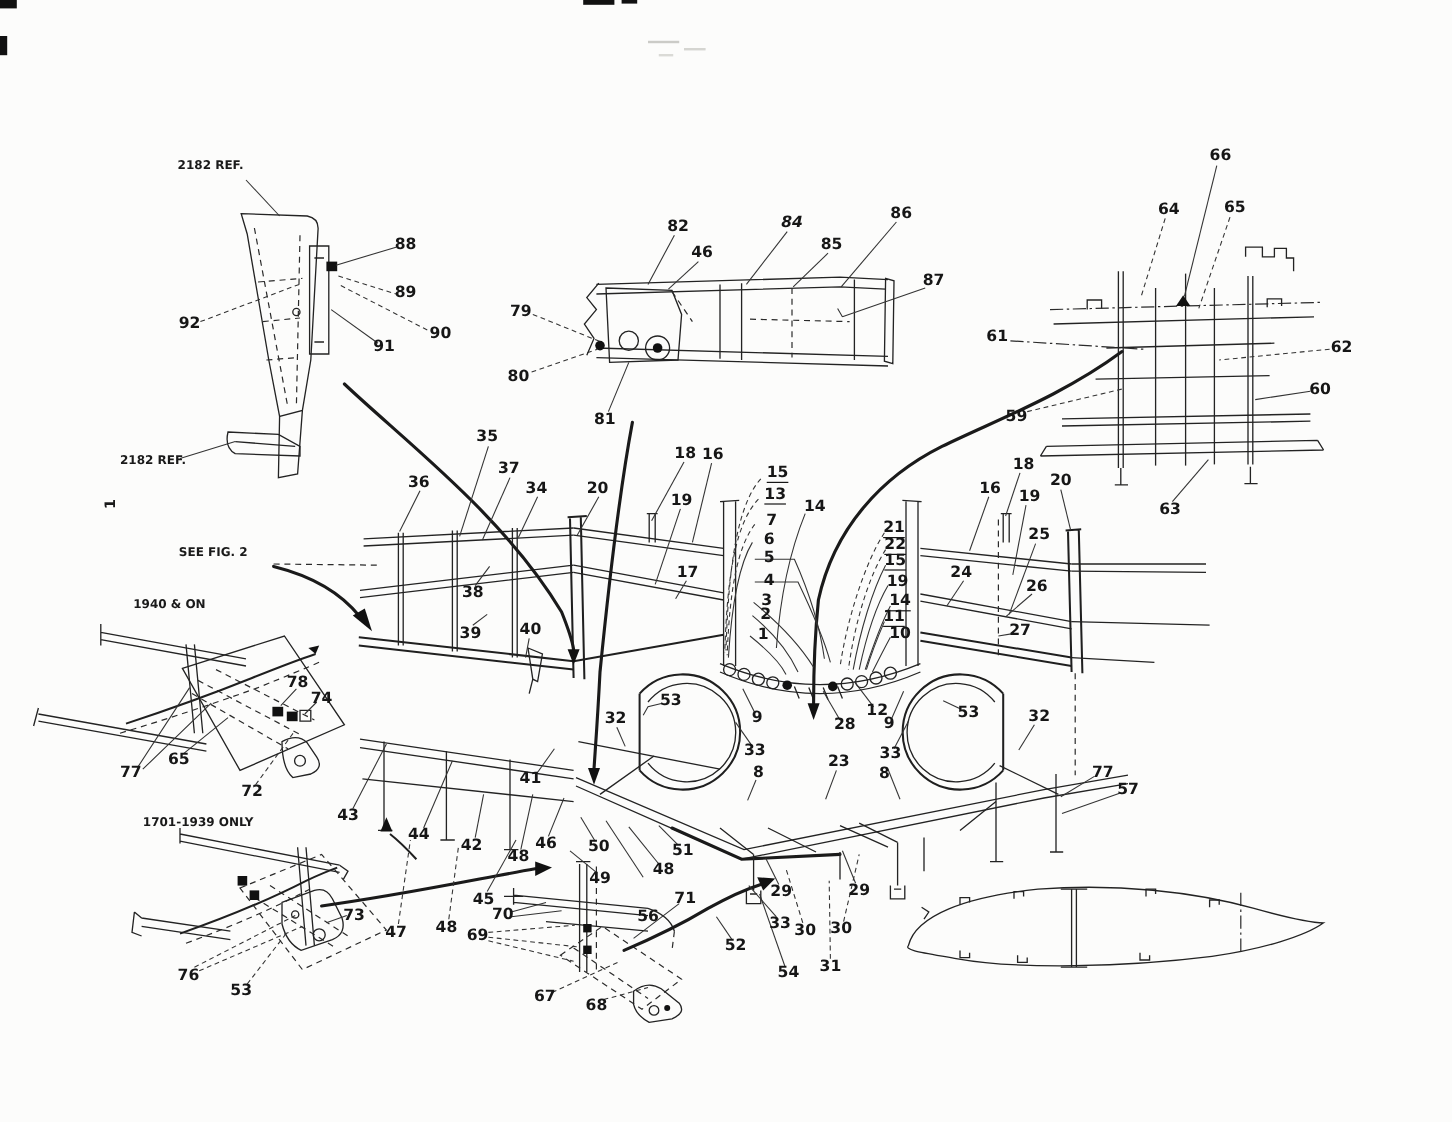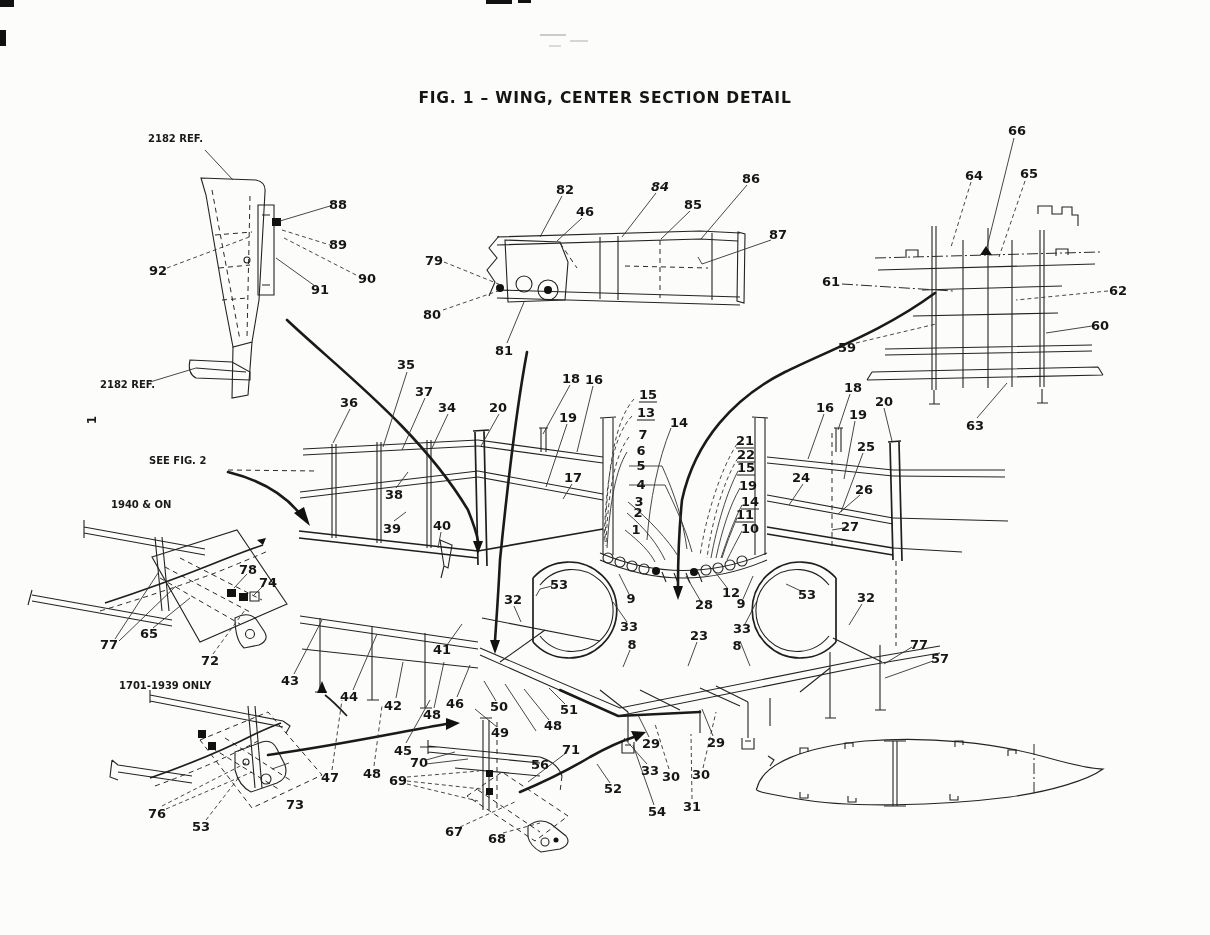--- a/index.html
+++ b/index.html
@@ -352,21 +352,20 @@
         <path class="ld" d="M863,453 L841,512"></path>
     <path class="ld" d="M860,495 L838,514"></path>
         <path class="ld" d="M844,528 L832,530"></path>
     <path class="ld" d="M850,394 L838,430"></path>
         <path class="ld" d="M824,414 L808,459"></path>
     <path class="ld" d="M855,421 L844,479"></path>
         <path class="ld" d="M884,408 L892,441"></path>
   </g>
 </svg>
 
-  <div class="title">FIG. 1 – WING, CENTER SECTION DETAIL</div>
   <div class="lbl" style="left:148px;top:133px;">2182 REF.</div>
   <div class="lbl" style="left:100px;top:379px;">2182 REF.</div>
   <div class="lbl" style="left:149px;top:455px;">SEE FIG. 2</div>
   <div class="lbl" style="left:111px;top:499px;">1940 &amp; ON</div>
   <div class="lbl" style="left:119px;top:680px;">1701-1939 ONLY</div>
   <div class="lbl rot" style="left:88px;top:413px;font-size:12px;">1</div>
 
   <div class="speck" style="left:540px;top:34px;width:26px;height:2px;opacity:.5;"></div>
   <div class="speck" style="left:570px;top:40px;width:18px;height:2px;opacity:.4;"></div>
   <div class="speck" style="left:549px;top:45px;width:12px;height:2px;opacity:.35;"></div>
@@ -467,21 +466,21 @@
       <span class="callout" style="left: 716px; top: 742px;">29</span>
       <span class="callout" style="left: 671px; top: 776px;">30</span>
       <span class="callout" style="left: 701px; top: 774px;">30</span>
       <span class="callout" style="left: 692px; top: 806px;">31</span>
       <span class="callout" style="left: 454px; top: 831px;">67</span>
       <span class="callout" style="left: 497px; top: 838px;">68</span>
       <span class="callout" style="left: 398px; top: 780px;">69</span>
       <span class="callout" style="left: 419px; top: 762px;">70</span>
       <span class="callout" style="left: 571px; top: 749px;">71</span>
       <span class="callout" style="left: 210px; top: 660px;">72</span>
-      <span class="callout" style="left: 295px; top: 763px; margin-top: 41px;">73</span>
+      <span class="callout" style="left: 295px; top: 763px;">73</span>
       <span class="callout" style="left: 268px; top: 582px;">74</span>
       <span class="callout" style="left: 149px; top: 633px;">65</span>
       <span class="callout" style="left: 157px; top: 813px;">76</span>
       <span class="callout" style="left: 109px; top: 644px;">77</span>
       <span class="callout" style="left: 248px; top: 569px;">78</span>
       <span class="callout" style="left: 201px; top: 826px;">53</span>
     </div>
 </div>
 
 </body></html>

